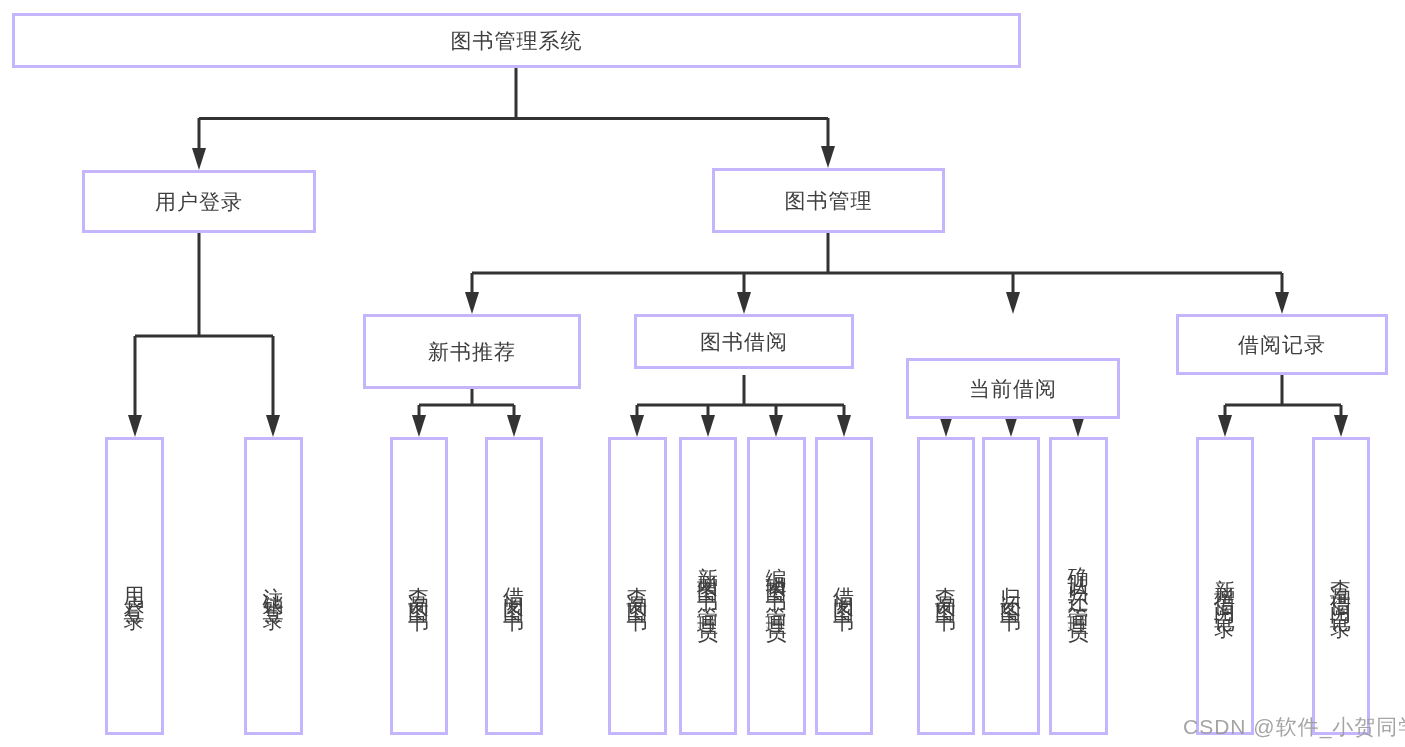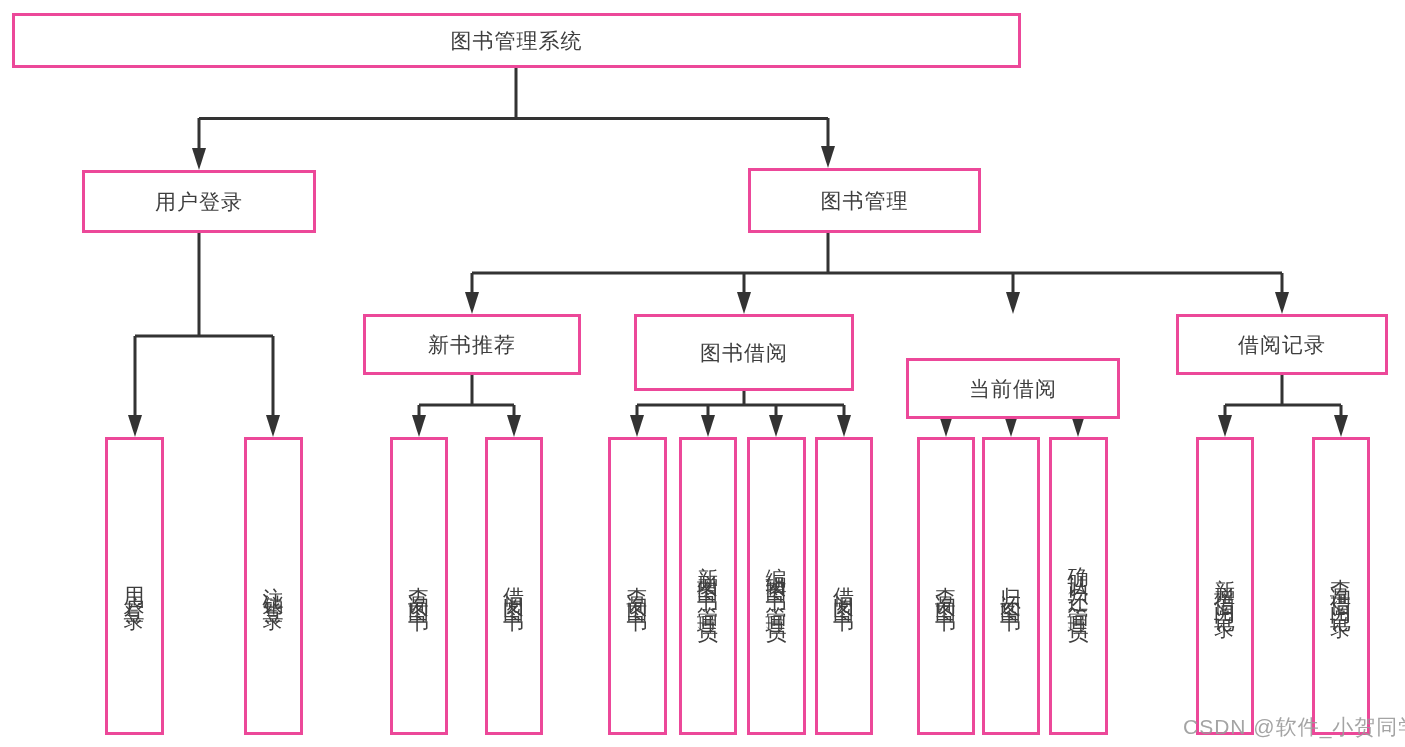--- a/index.html
+++ b/index.html
@@ -17,21 +17,21 @@
     font-family: "Liberation Sans", sans-serif;
   }
   .wires {
     position: absolute;
     left: 0; top: 0;
     width: 1405px;
     height: 747px;
   }
   .node {
     position: absolute;
-    border: 3px solid #ec4899;
+    border: 3px solid #c4b5fd;
     background: #ffffff;
     display: flex;
     align-items: center;
     justify-content: center;
     color: #3e3e3e;
     font-size: 21px;
     letter-spacing: 1px;
     white-space: nowrap;
   }
   .leaf {
@@ -110,28 +110,28 @@
     </g>
   </svg>
 
   <div class="node" style="left:12px; top:13px; width:1009px; height:55px;">
     <span>图书管理系统</span>
   </div>
 
   <div class="node" style="left:82px; top:170px; width:234px; height:63px;">
     <span>用户登录</span>
   </div>
-  <div class="node" style="left:712px; top:168px; width:233px; height:65px;margin-left:36px;">
+  <div class="node" style="left:712px; top:168px; width:233px; height:65px;">
     <span>图书管理</span>
   </div>
 
-  <div class="node" style="left:363px; top:314px; width:218px; height:61px;">
+  <div class="node" style="left:363px; top:314px; width:218px; height:75px;">
     <span>新书推荐</span>
   </div>
-  <div class="node" style="left:634px; top:314px; width:220px; height:77px;">
+  <div class="node" style="left:634px; top:314px; width:220px; height:55px;">
     <span>图书借阅</span>
   </div>
   <div class="node" style="left:906px; top:314px; width:214px; height:61px;margin-top:44px;">
     <span>当前借阅</span>
   </div>
   <div class="node" style="left:1176px; top:314px; width:212px; height:61px;">
     <span>借阅记录</span>
   </div>
 
   <div class="node leaf" style="left:105px; width:59px;">

